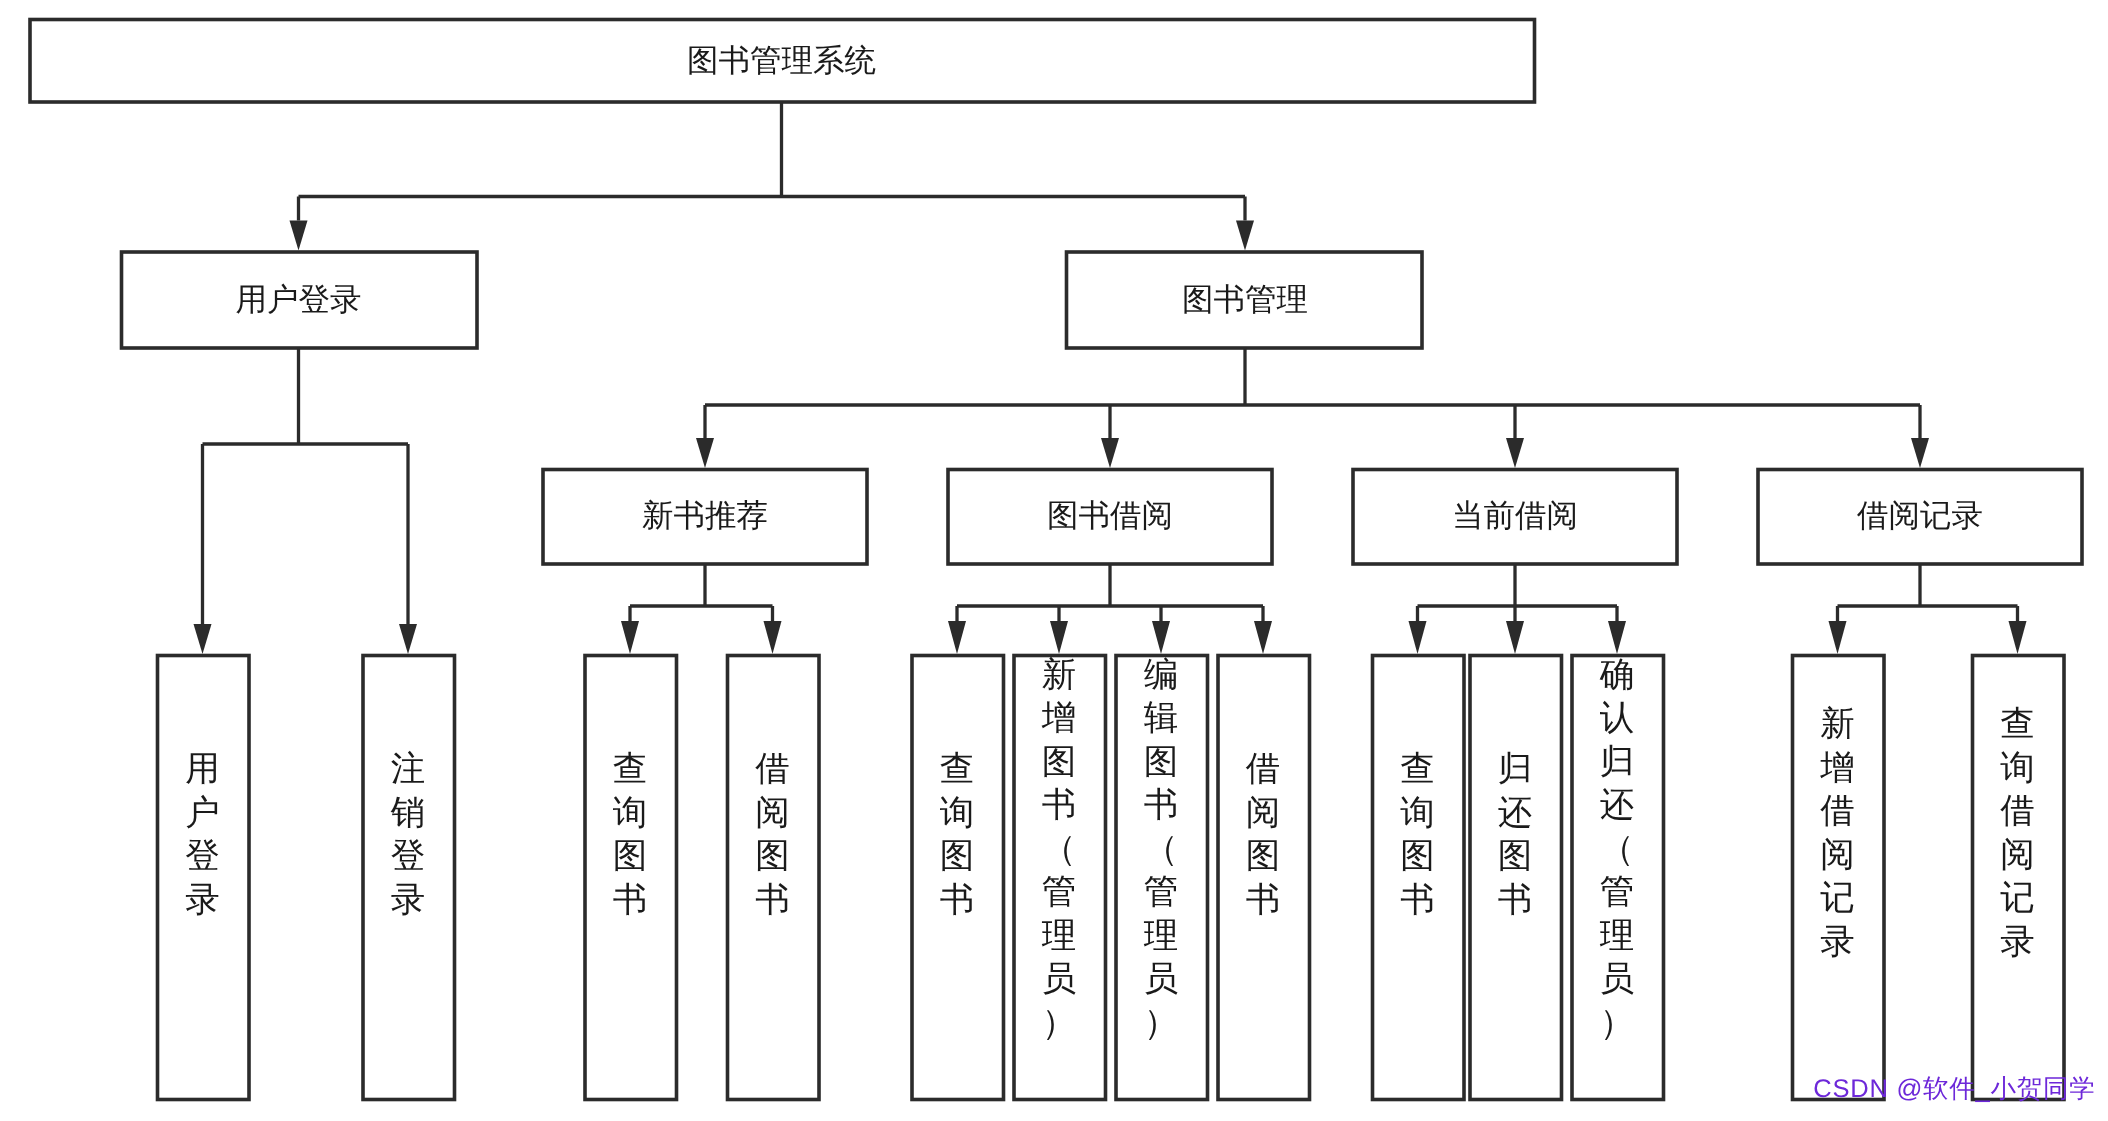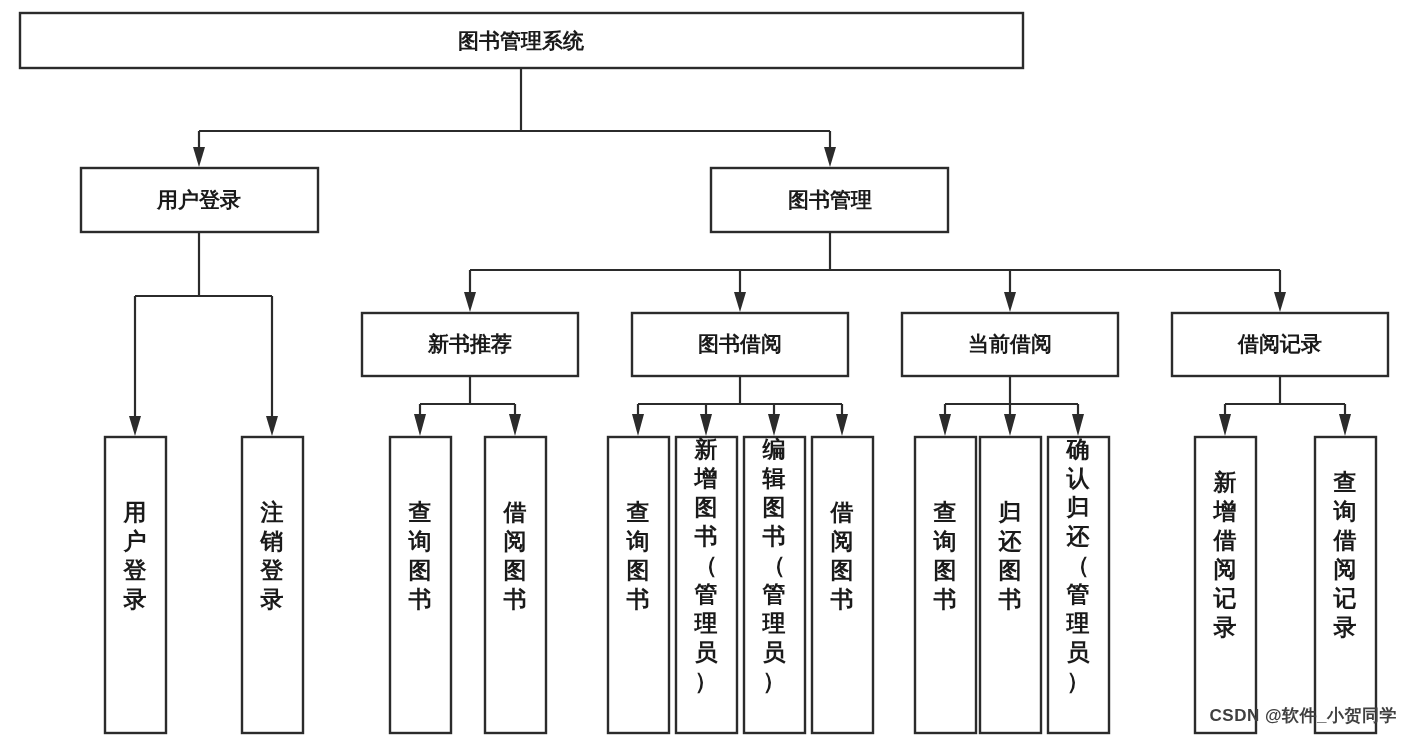--- a/index.html
+++ b/index.html
@@ -9,21 +9,20 @@
   }
   body {
     font-family: "Liberation Sans", "DejaVu Sans", sans-serif;
   }
   #diagram-root {
     position: relative;
     width: 1405px;
     height: 747px;
     background: #ffffff;
     overflow: hidden;
-    font-weight: bold;
   }
   svg#tree-svg {
     position: absolute;
     left: 0;
     top: 0;
     width: 1405px;
     height: 747px;
     display: block;
   }
   .node-box {
@@ -50,24 +49,24 @@
   }
   .node-label-vertical {
     fill: #1a1a1a;
     font-family: "Liberation Sans", "DejaVu Sans", sans-serif;
     font-size: 23px;
     text-anchor: middle;
   }
   .watermark {
     position: absolute;
     right: 8px;
-    bottom: 20px;
+    bottom: 10px;
     font-family: "Liberation Sans", "DejaVu Sans", sans-serif;
     font-size: 17px;
-    color: #404040;
+    color: #6d28d9;
     letter-spacing: 0.5px;
     white-space: nowrap;
     pointer-events: none;
     margin-left: 40px;
   }
 </style>
 </head>
 <body>
 
 <div id="diagram-root">

